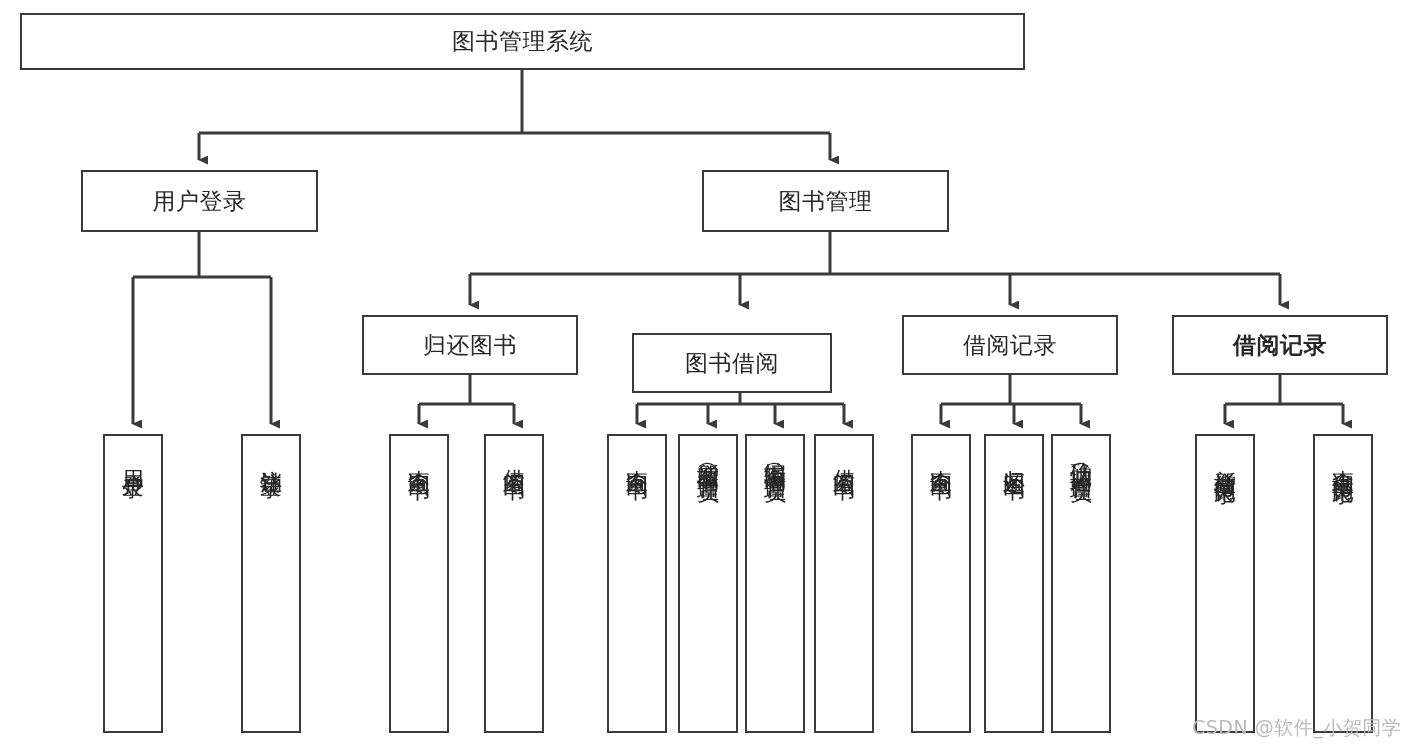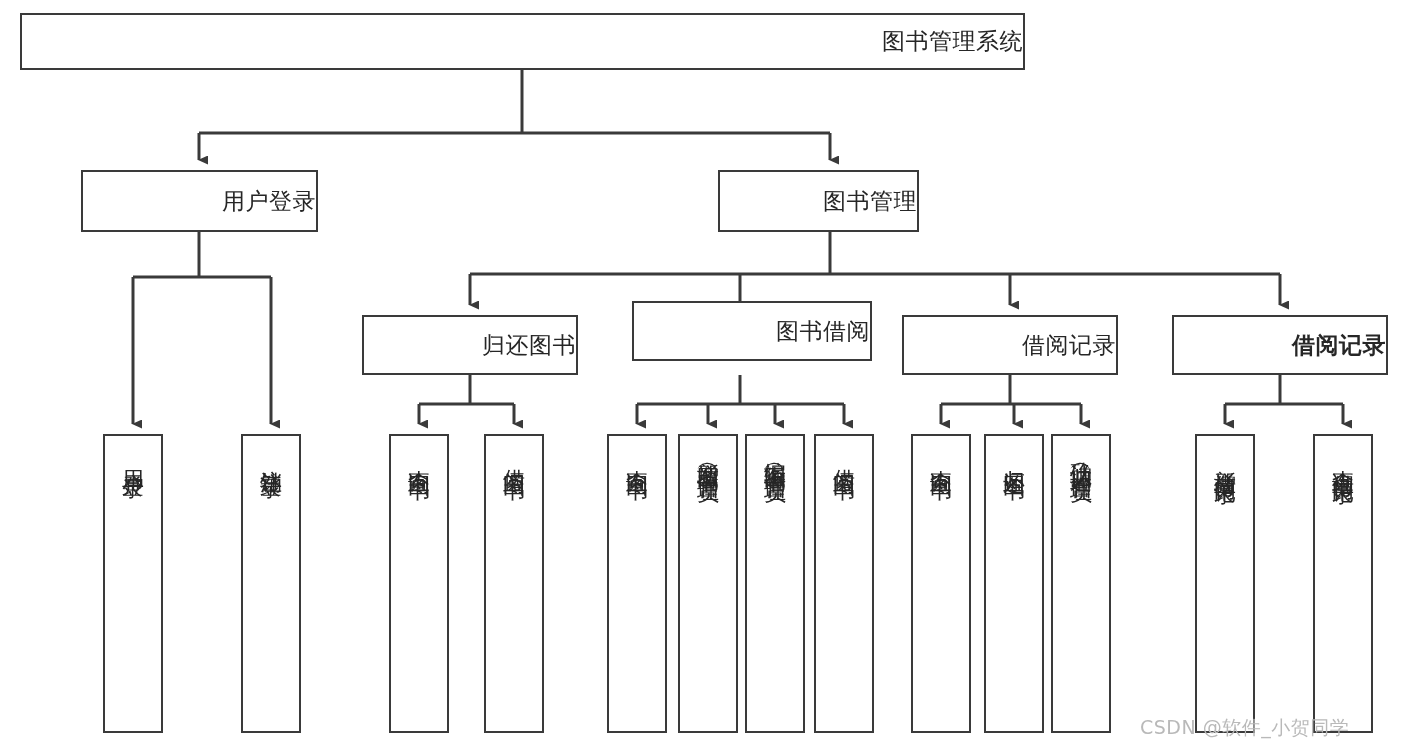--- a/index.html
+++ b/index.html
@@ -24,21 +24,21 @@
     width: 1405px;
     height: 747px;
   }
   .node-box {
     position: absolute;
     box-sizing: border-box;
     border: 2px solid #3a3a3a;
     background: #ffffff;
     display: flex;
     align-items: center;
-    justify-content: flex-end;
+    justify-content: center;
     color: #262626;
   }
   .node-label {
     font-size: 23px;
     line-height: 1.15;
     letter-spacing: 0.5px;
     white-space: nowrap;
     color: #262626;
   }
   .node-box.vertical {
@@ -133,28 +133,28 @@
     </g>
   </svg>
 
   <div class="node-box" style="left:20px; top:13px; width:1005px; height:57px;">
     <span class="node-label">图书管理系统</span>
   </div>
 
   <div class="node-box" style="left:81px; top:170px; width:237px; height:62px;">
     <span class="node-label">用户登录</span>
   </div>
-  <div class="node-box" style="left:718px; top:170px; width:201px; height:62px;">
+  <div class="node-box" style="left:702px; top:170px; width:247px; height:62px;">
     <span class="node-label">图书管理</span>
   </div>
 
   <div class="node-box" style="left:362px; top:315px; width:216px; height:60px;">
     <span class="node-label">归还图书</span>
   </div>
-  <div class="node-box" style="left:632px; top:301px; width:240px; height:60px;">
+  <div class="node-box" style="left:632px; top:333px; width:200px; height:60px;">
     <span class="node-label">图书借阅</span>
   </div>
   <div class="node-box" style="left:902px; top:315px; width:216px; height:60px;">
     <span class="node-label">借阅记录</span>
   </div>
   <div class="node-box" style="left:1172px; top:315px; width:216px; height:60px;font-weight:bold;">
     <span class="node-label">借阅记录</span>
   </div>
 
   <div class="node-box vertical" style="left:103px; top:434px; width:60px; height:299px;">
@@ -190,15 +190,15 @@
   <div class="node-box vertical" style="left:1051px; top:434px; width:60px; height:299px; padding-top:8px;">
     <span class="node-label">确认归还（管理员）</span>
   </div>
   <div class="node-box vertical" style="left:1195px; top:434px; width:60px; height:299px;">
     <span class="node-label">新增借阅记录</span>
   </div>
   <div class="node-box vertical" style="left:1313px; top:434px; width:60px; height:299px;">
     <span class="node-label">查询借阅记录</span>
   </div>
 
-  <div class="watermark" style="left:1140px; top:715px;">CSDN @软件_小贺同学</div>
+  <div class="watermark" style="left:1192px; top:715px;">CSDN @软件_小贺同学</div>
 
 </div>
 
 </body></html>

